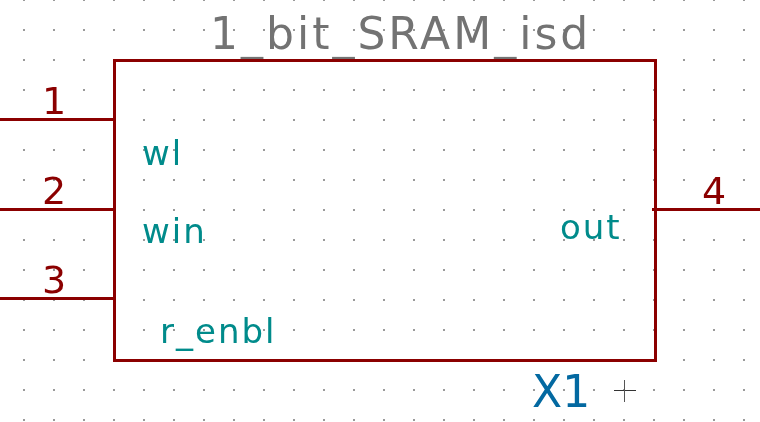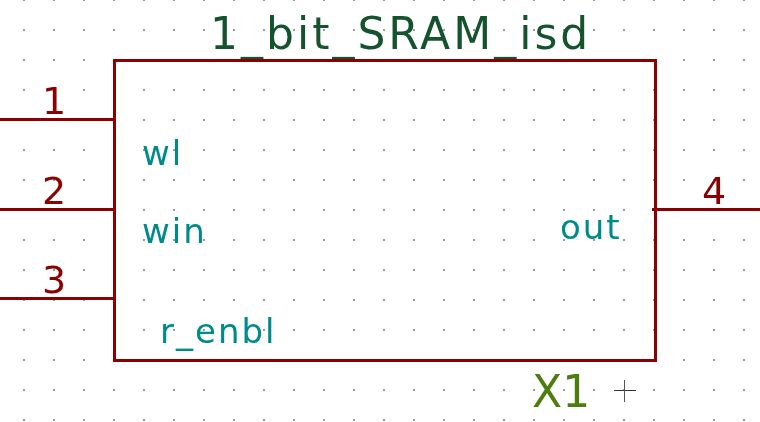--- a/index.html
+++ b/index.html
@@ -21,26 +21,26 @@
     .wire { position: absolute; height: 3px; background: #8b0000; }
     .pin-num {
       position: absolute; color: #8b0000; font-size: 38px; line-height: 1;
       font-family: "DejaVu Sans", sans-serif;
     }
     .pin-name {
       position: absolute; color: #008b8b; font-size: 34px; line-height: 1;
       font-family: "DejaVu Sans", sans-serif; letter-spacing: 2px; margin-top: 32px;
     }
     .title {
-      position: absolute; left: 210px; top: 12px; color: #14532d;
+      position: absolute; left: 210px; top: 12px; color: #737373;
       font-size: 44px; line-height: 1; letter-spacing: 3px;
       font-family: "DejaVu Sans", sans-serif;
     }
     .ref {
-      position: absolute; left: 532px; top: 370px; color: #4d7c0f;
+      position: absolute; left: 532px; top: 370px; color: #0369a1;
       font-size: 44px; line-height: 1;
       font-family: "DejaVu Sans", sans-serif;
     }
     .anchor { position: absolute; left: 614px; top: 380px; width: 22px; height: 22px; }
     .anchor::before { content: ""; position: absolute; left: 0; top: 10px; width: 22px; height: 1px; background: #333; }
     .anchor::after { content: ""; position: absolute; left: 10px; top: 0; width: 1px; height: 22px; background: #555; }
   </style>
 </head>
 <body>
 

